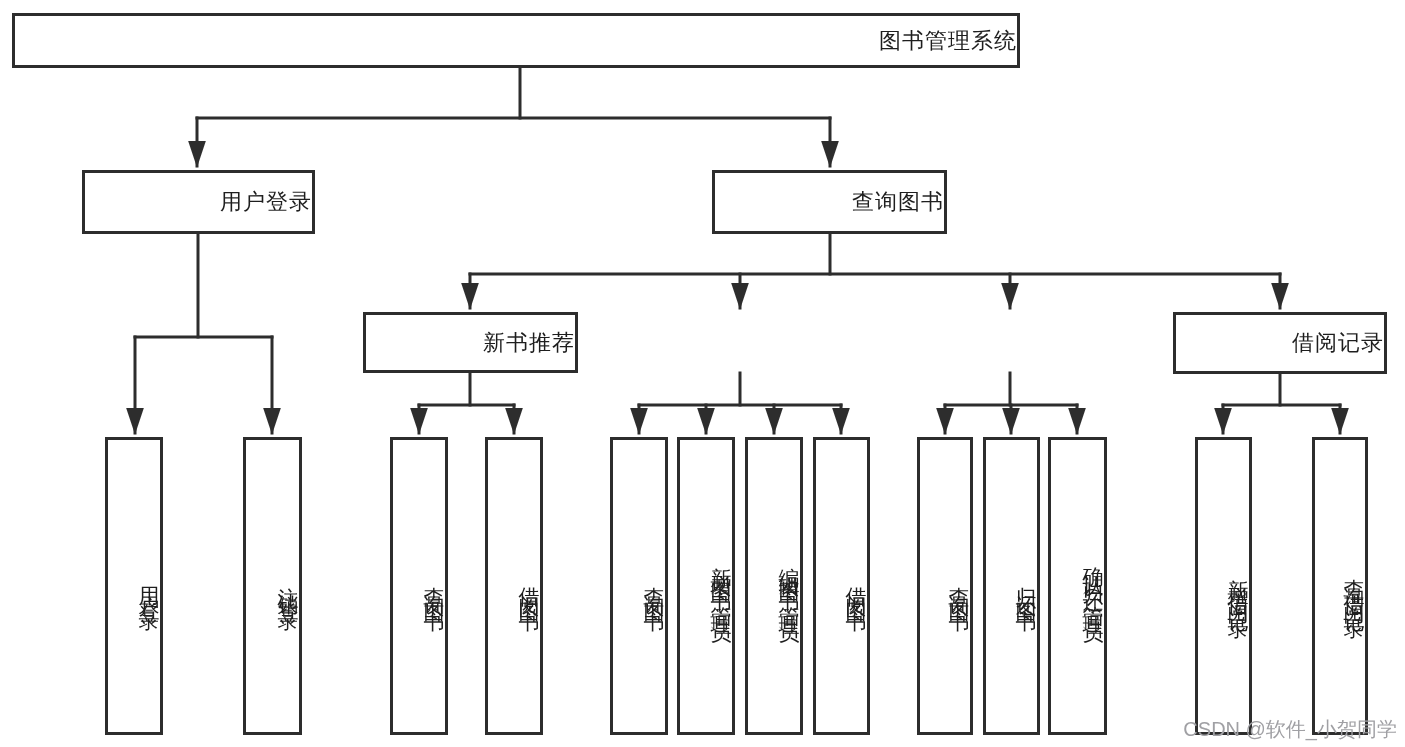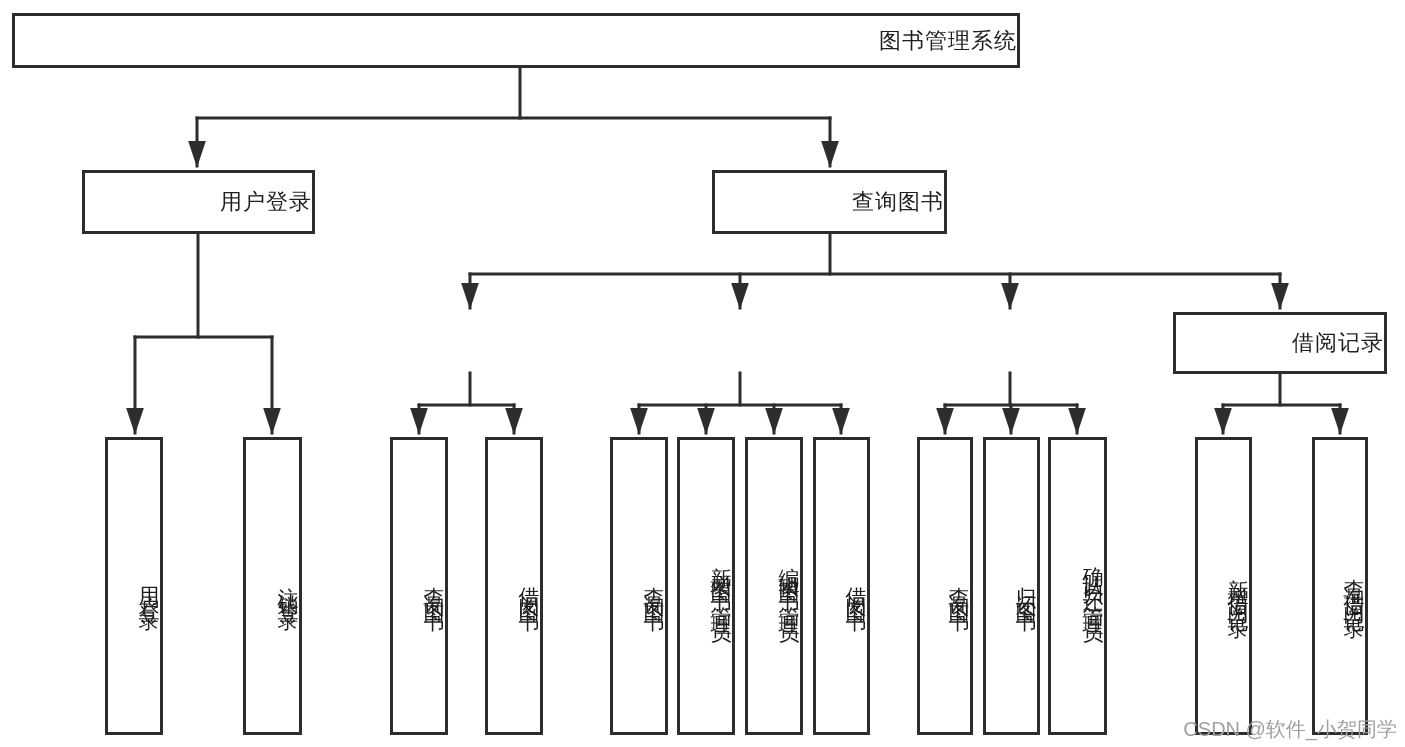--- a/index.html
+++ b/index.html
@@ -113,20 +113,23 @@
     <span class="lbl">图书管理系统</span>
   </div>
 
   <div class="box" style="left:82px;top:170px;width:233px;height:64px">
     <span class="lbl">用户登录</span>
   </div>
   <div class="box" style="left:712px;top:170px;width:235px;height:64px">
     <span class="lbl">查询图书</span>
   </div>
 
+  <div class="box" style="left:363px;top:312px;width:215px;height:61px">
+    <span class="lbl">新书推荐</span>
+  </div>
   <div class="box" style="left:1173px;top:312px;width:214px;height:62px">
     <span class="lbl">借阅记录</span>
   </div>
 
   <div class="box leaf" style="left:105px;top:437px;width:58px;height:298px">
     <span class="lbl">用户登录</span>
   </div>
   <div class="box leaf" style="left:243px;top:437px;width:59px;height:298px">
     <span class="lbl">注销登录</span>
   </div>

